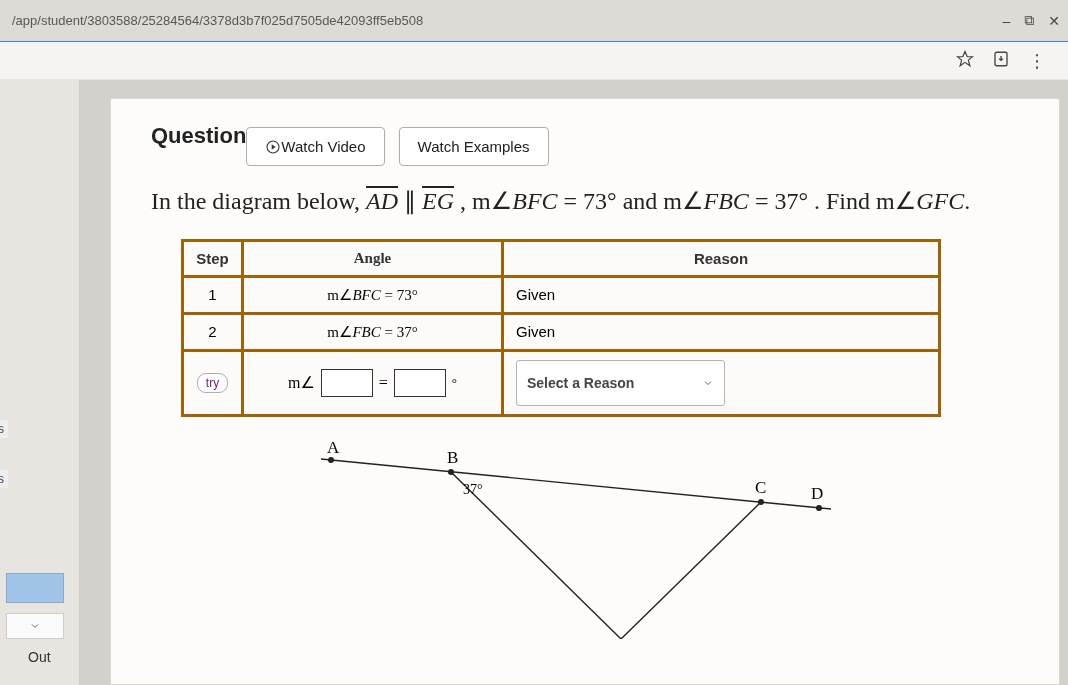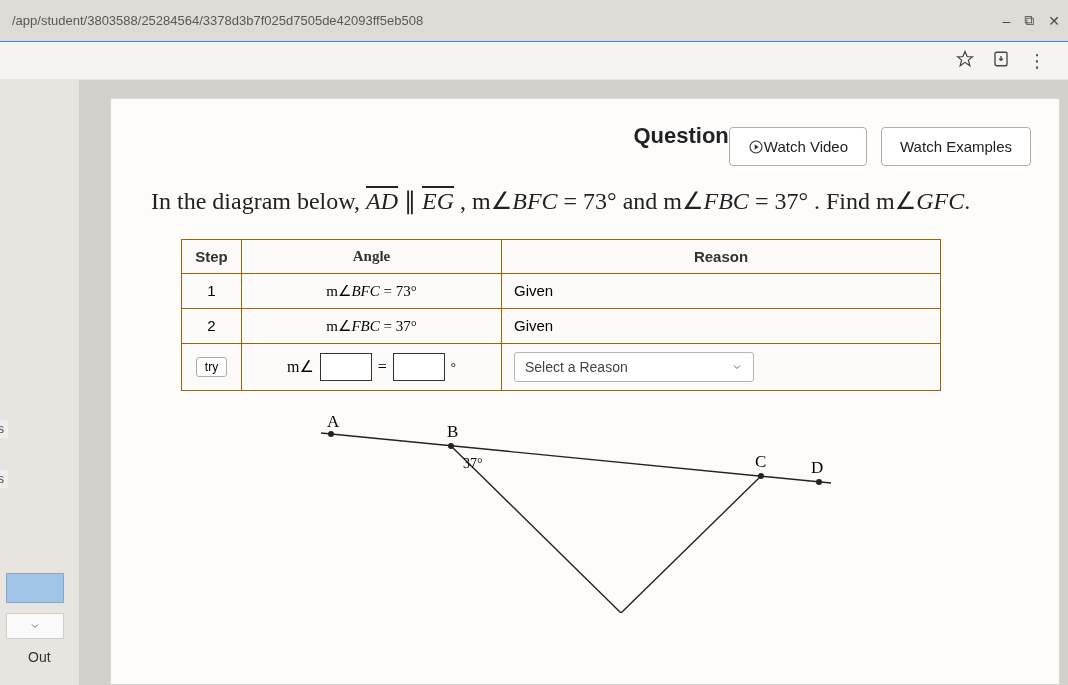--- a/index.html
+++ b/index.html
@@ -97,24 +97,23 @@
     top: 98px;
     right: 8px;
     bottom: 0;
     background: #fdfcfa;
     border: 1px solid #dad6d2;
     border-radius: 2px;
     padding: 24px 28px 0 40px;
   }
   .card-header {
     display: flex;
-    justify-content: flex-end;
+    justify-content: flex-start;
     align-items: flex-start;
     margin-bottom: 18px;
-    margin-left: 12px;
   }
   .q-title {
     font-size: 22px;
     font-weight: 600;
     color: #222;
   }
   .header-buttons { display: flex; gap: 14px; margin-top: 4px; }
   .btn-outline {
     background: #fff;
     border: 1px solid #b0aca8;
@@ -136,69 +135,70 @@
   }
   .prompt .seg { font-style: italic; font-family: Georgia, serif; }
   .overline { text-decoration: overline; }
   .proof-table {
     border-collapse: collapse;
     width: 760px;
     margin-left: 30px;
     font-size: 15px;
   }
   .proof-table th, .proof-table td {
-    border: 1px solid #a16207;
+    border: 3px solid #a16207;
     padding: 8px 12px;
     text-align: left;
     vertical-align: middle;
     background: #fcfbf9;
   }
   .proof-table th {
     font-weight: 600;
     color: #333;
     text-align: center;
   }
   .proof-table .step-col { width: 60px; text-align: center; }
   .proof-table .angle-col { width: 260px; text-align: center; font-family: Georgia, serif; }
   .proof-table .angle-col .it { font-style: italic; }
   .try-btn {
     border: 1px solid #b0aca8;
-    border-radius: 3px;
+    border-radius: 9px;
     padding: 2px 8px;
     font-size: 12px;
     background: #fff;
-    color: #000000;
+    color: #701a75;
     cursor: pointer;
   }
   .slot-row {
     display: inline-flex;
     align-items: center;
     gap: 6px;
     font-family: Georgia, serif;
     font-size: 16px;
   }
   .slot {
     display: inline-block;
     width: 52px;
     height: 28px;
     border: 1.5px solid #333;
     background: #fff;
   }
   .reason-select {
     display: inline-flex;
     align-items: center;
     justify-content: space-between;
-    width: 240px;
+    width: 209px;
     border: 1px solid #b8b4b0;
     border-radius: 3px;
-    padding: 6px 10px;
+    padding: 14px 10px;
     background: #fff;
     color: #444;
     font-size: 14px;
     cursor: pointer;
+    font-weight: bold;
   }
   .diagram-wrap {
     margin-top: 22px;
     margin-left: 100px;
   }
 </style>
 </head>
 <body>
 
 <div class="browser-chrome">

